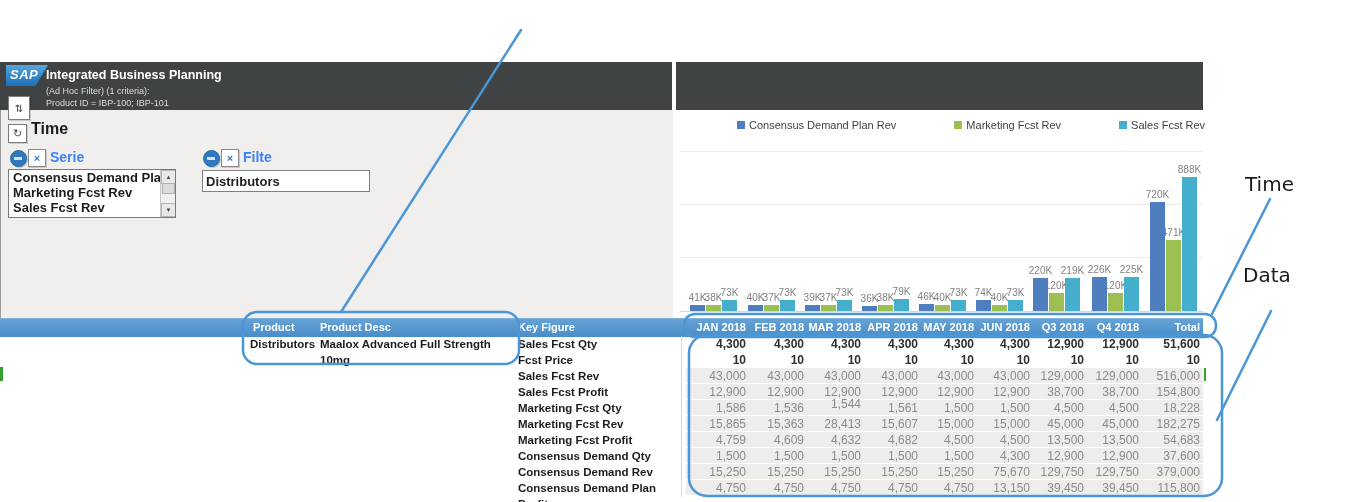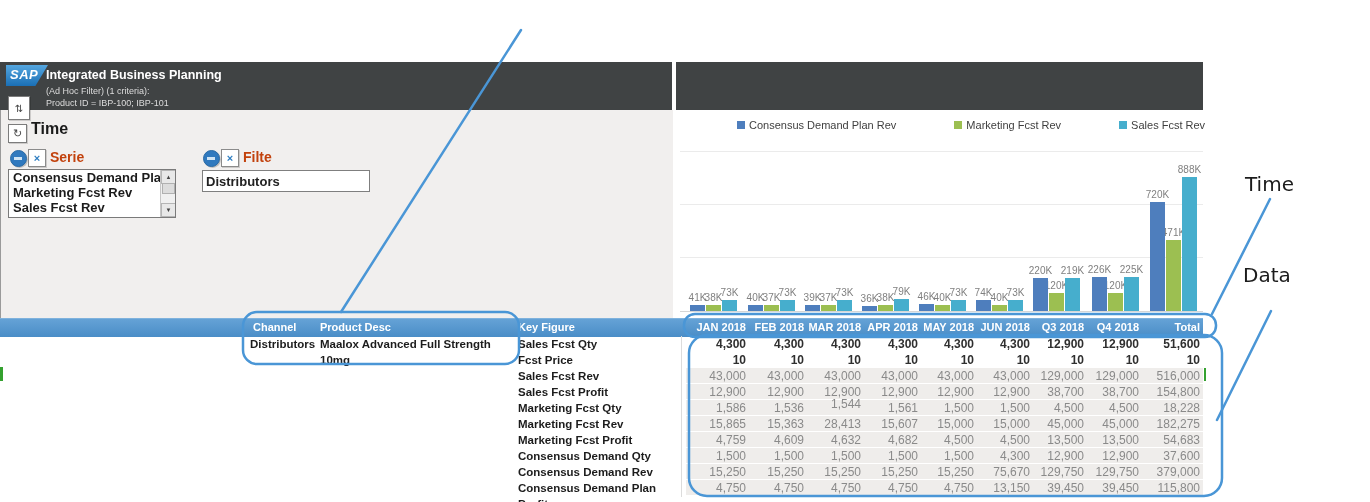--- a/index.html
+++ b/index.html
@@ -23,21 +23,21 @@
   .hdr-sub2{position:absolute;left:46px;top:36px;color:#dcdcdc;font-size:9px;}
   
   .left-pane{position:absolute;left:0;top:110px;width:672px;height:208px;background:#f1efee;border-left:1px solid #9a9a9a;}
   .chart-pane{position:absolute;left:676px;top:110px;width:527px;height:208px;background:#fff;}
   
   .sq-btn{position:absolute;background:#fff;border:1px solid #7c7c7c;box-shadow:1px 1px 0 rgba(0,0,0,.15);
           display:flex;align-items:center;justify-content:center;font-size:10px;color:#444;cursor:pointer;}
   .top-btn{left:8px;top:96px;width:20px;height:22px;}
   .refresh-btn{left:8px;top:124px;width:17px;height:17px;font-size:11px;}
   .char-label{position:absolute;left:31px;top:120px;font-size:16px;font-weight:800;color:#1a1a1a;}
-  .grp-label{position:absolute;font-size:14px;font-weight:800;color:#c2410c;}
+  .grp-label{position:absolute;font-size:14px;font-weight:800;color:#3b82f6;}
   .circle-btn{position:absolute;width:15px;height:15px;border-radius:50%;background:#3079be;border:1px solid #2a6aa5;
               box-shadow:1px 1px 0 rgba(0,0,0,.2);cursor:pointer;}
   .circle-btn::after{content:"";position:absolute;left:3px;top:6px;width:8px;height:2.5px;background:#cfe3f3;}
   .x-btn{position:absolute;width:16px;height:16px;background:#fff;border:1px solid #8b8b8b;box-shadow:1px 1px 0 rgba(0,0,0,.15);
          color:#2d7dc1;font-weight:800;font-size:11px;display:flex;align-items:center;justify-content:center;cursor:pointer;}
   
   .listbox{position:absolute;left:8px;top:169px;width:166px;height:47px;background:#fff;border:1px solid #7a7a7a;overflow:hidden;}
   .lb-item{height:15px;line-height:15px;padding-left:4px;font-size:13px;font-weight:600;color:#1b1b1b;white-space:nowrap;}
   .lb-scroll{position:absolute;right:0;top:0;bottom:0;width:14px;background:#f0f0f0;border-left:1px solid #c6c6c6;}
   .lb-arrow{position:absolute;left:0;width:13px;height:12px;background:#e8e8e8;border:1px solid #b5b5b5;
@@ -197,21 +197,21 @@
       <div class="bar" style="left: 837px; top: 300px; width: 15px; height: 11px; background: rgb(70, 174, 205);"></div>
       <div class="bar" style="left: 894px; top: 299px; width: 15px; height: 12px; background: rgb(70, 174, 205);"></div>
       <div class="bar" style="left: 951px; top: 300px; width: 15px; height: 11px; background: rgb(70, 174, 205);"></div>
       <div class="bar" style="left: 1008px; top: 300px; width: 15px; height: 11px; background: rgb(70, 174, 205);"></div>
       <div class="bar" style="left: 1065px; top: 278px; width: 15px; height: 33px; background: rgb(70, 174, 205);"></div>
       <div class="bar" style="left: 1124px; top: 277px; width: 15px; height: 34px; background: rgb(70, 174, 205);"></div>
       <div class="bar" style="left: 1182px; top: 177px; width: 15px; height: 134px; background: rgb(70, 174, 205);"></div>
     </div>
 
   <div class="thead">
-    <div class="th" style="left:253px;">Channel</div>
+    <div class="th" style="left:253px;">Product</div>
     <div class="th" style="left:320px;">Product Desc</div>
     <div class="th" style="left:518px;">Key Figure</div>
     <div id="month-headers">
         <div class="th th-num" style="left: 688px; width: 58px;">JAN 2018</div>
         <div class="th th-num" style="left: 746px; width: 58px;">FEB 2018</div>
         <div class="th th-num" style="left: 803px; width: 58px;">MAR 2018</div>
         <div class="th th-num" style="left: 860px; width: 58px;">APR 2018</div>
         <div class="th th-num" style="left: 916px; width: 58px;">MAY 2018</div>
         <div class="th th-num" style="left: 972px; width: 58px;">JUN 2018</div>
         <div class="th th-num" style="left: 1026px; width: 58px;">Q3 2018</div>

